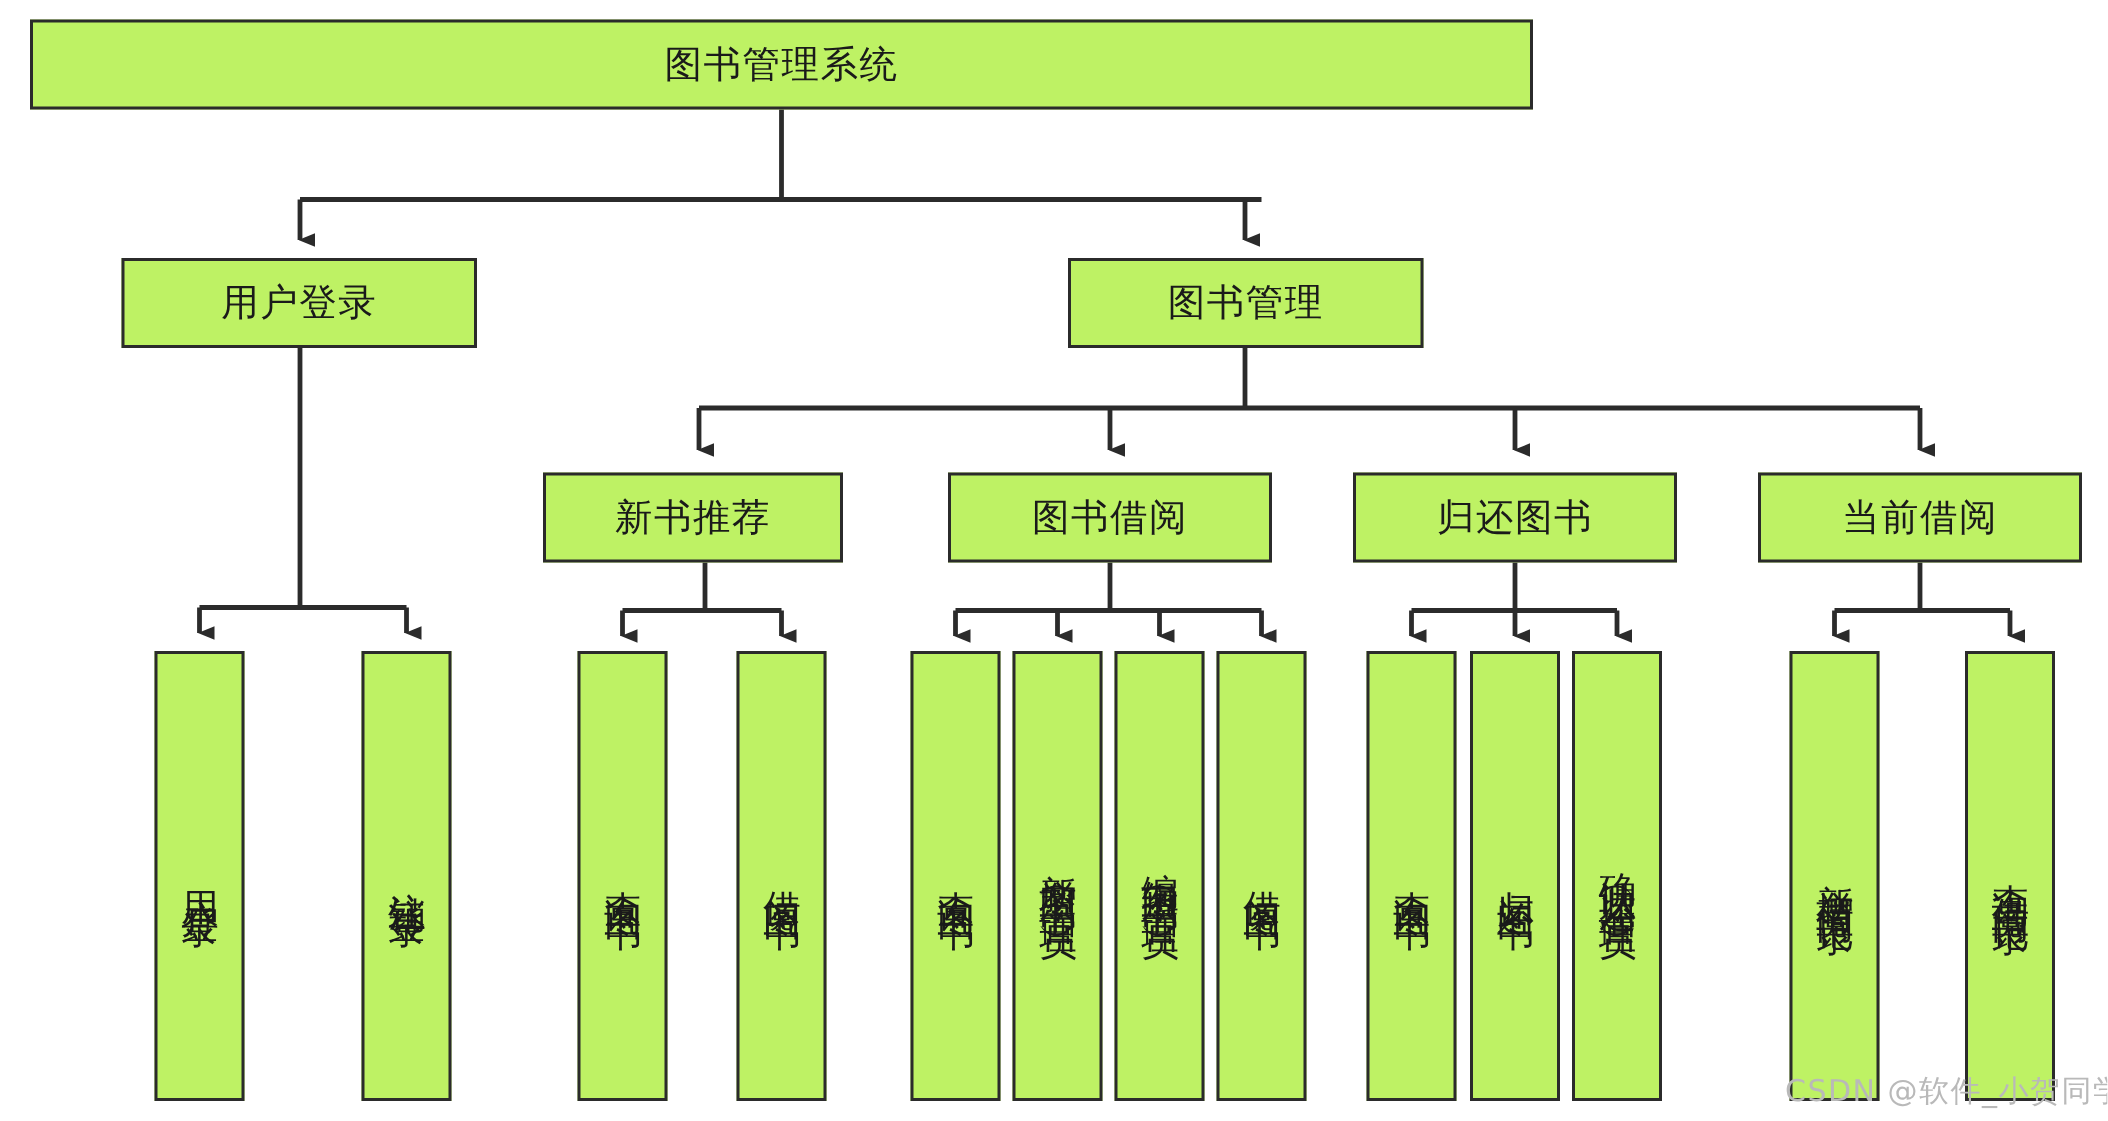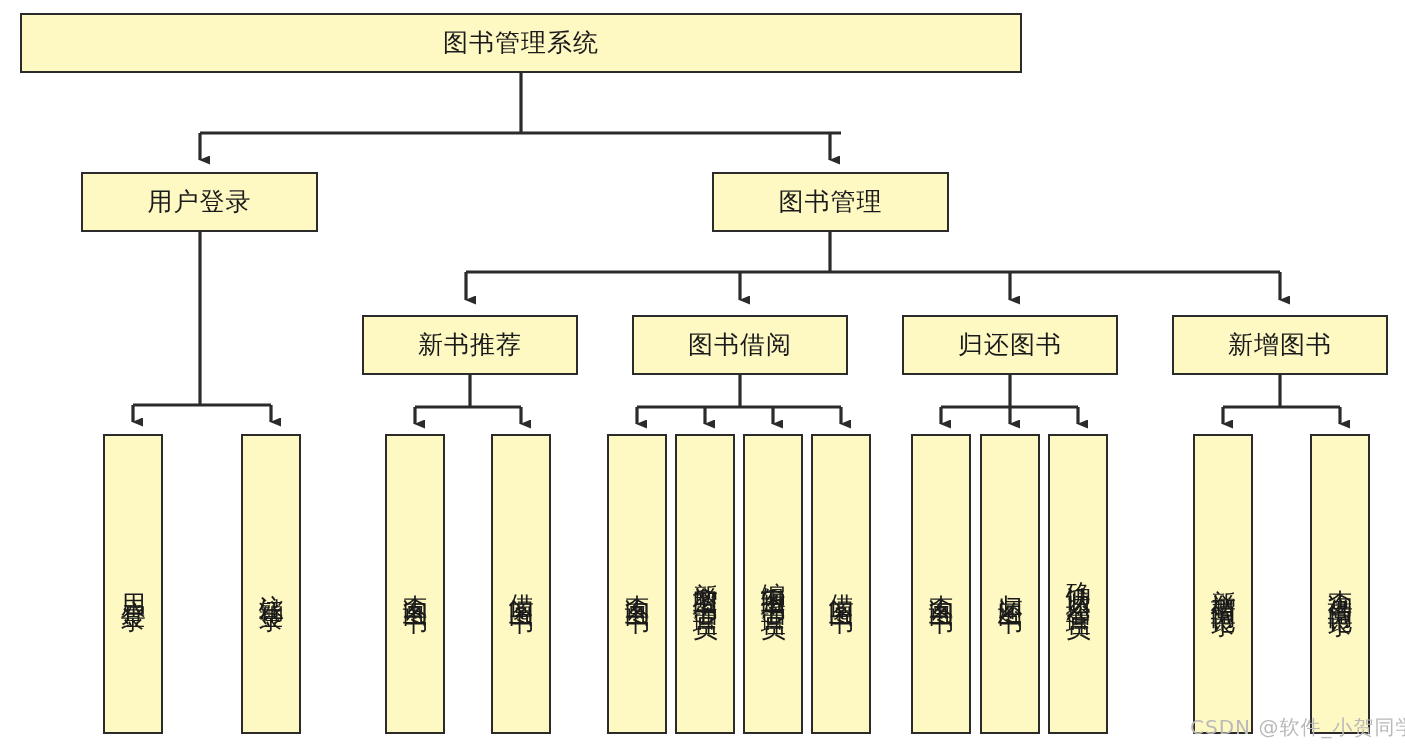--- a/index.html
+++ b/index.html
@@ -22,21 +22,21 @@
     left: 0;
     top: 0;
     width: 1405px;
     height: 747px;
     pointer-events: none;
   }
   .node {
     position: absolute;
     box-sizing: border-box;
     border: 2.5px solid #2b2b2b;
-    background: #fef9c3;
+    background: #bef264;
     display: flex;
     align-items: center;
     justify-content: center;
     color: #1a1a1a;
     text-align: center;
   }
   .node.horiz {
     font-size: 25px;
     line-height: 1.2;
     letter-spacing: 1px;
@@ -130,34 +130,34 @@
   </div>
 
   <div class="node horiz" style="left:81px; top:172px; width:237px; height:60px;">
     <span>用户登录</span>
   </div>
 
   <div class="node horiz" style="left:712px; top:172px; width:237px; height:60px;align-items:center;">
     <span>图书管理</span>
   </div>
 
-  <div class="node horiz" style="left:362px; top:315px; width:216px; height:60px;">
+  <div class="node horiz" style="left:362px; top:315px; width:200px; height:60px;">
     <span>新书推荐</span>
   </div>
 
   <div class="node horiz" style="left:632px; top:315px; width:216px; height:60px;">
     <span>图书借阅</span>
   </div>
 
   <div class="node horiz" style="left:902px; top:315px; width:216px; height:60px;">
     <span>归还图书</span>
   </div>
 
   <div class="node horiz" style="left:1172px; top:315px; width:216px; height:60px;">
-    <span>新增图书</span>
+    <span>当前借阅</span>
   </div>
 
   <div class="node vert" style="left:103px; top:434px; width:60px; height:300px;">
     <span class="vlabel">用户登录</span>
   </div>
 
   <div class="node vert" style="left:241px; top:434px; width:60px; height:300px;">
     <span class="vlabel">注销登录</span>
   </div>
 

